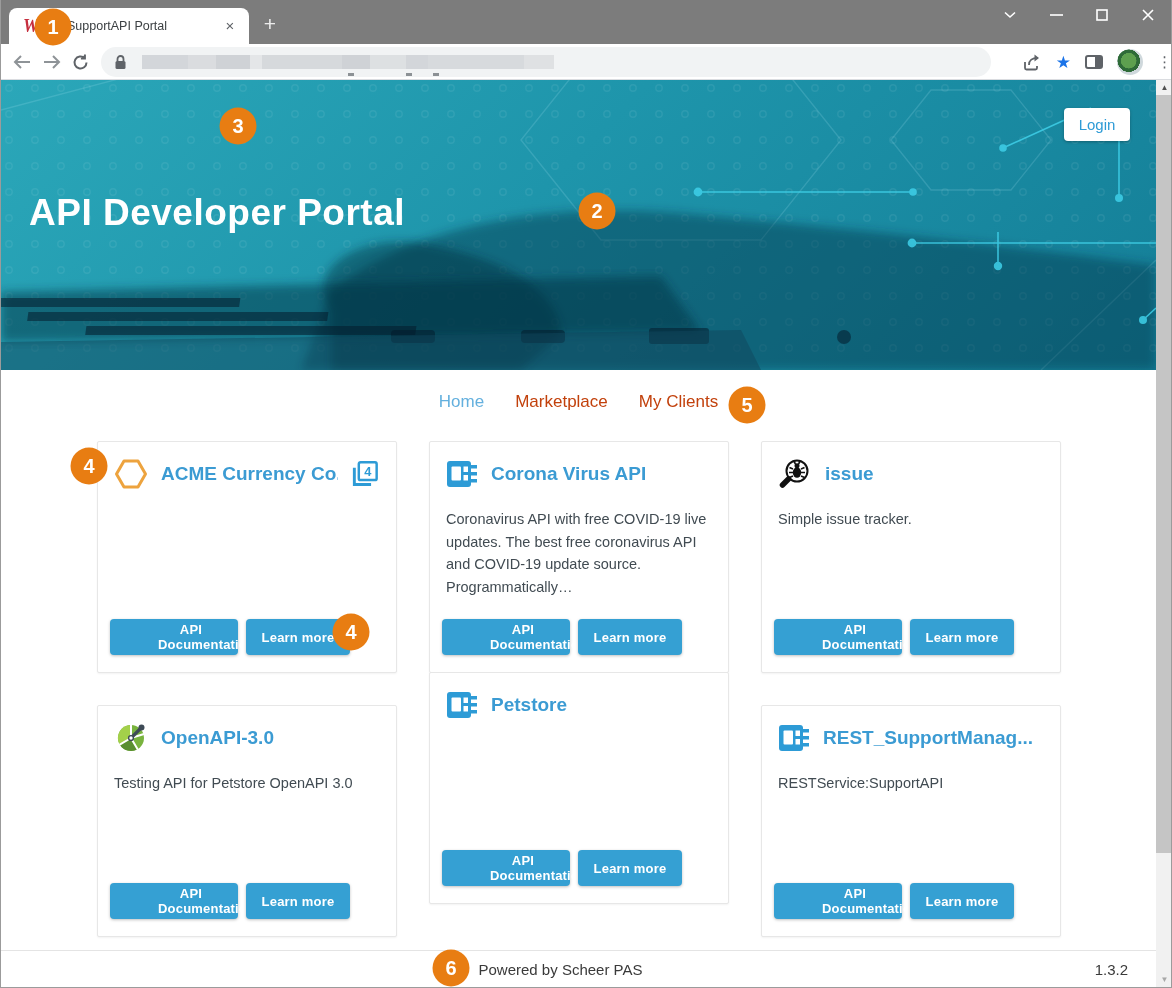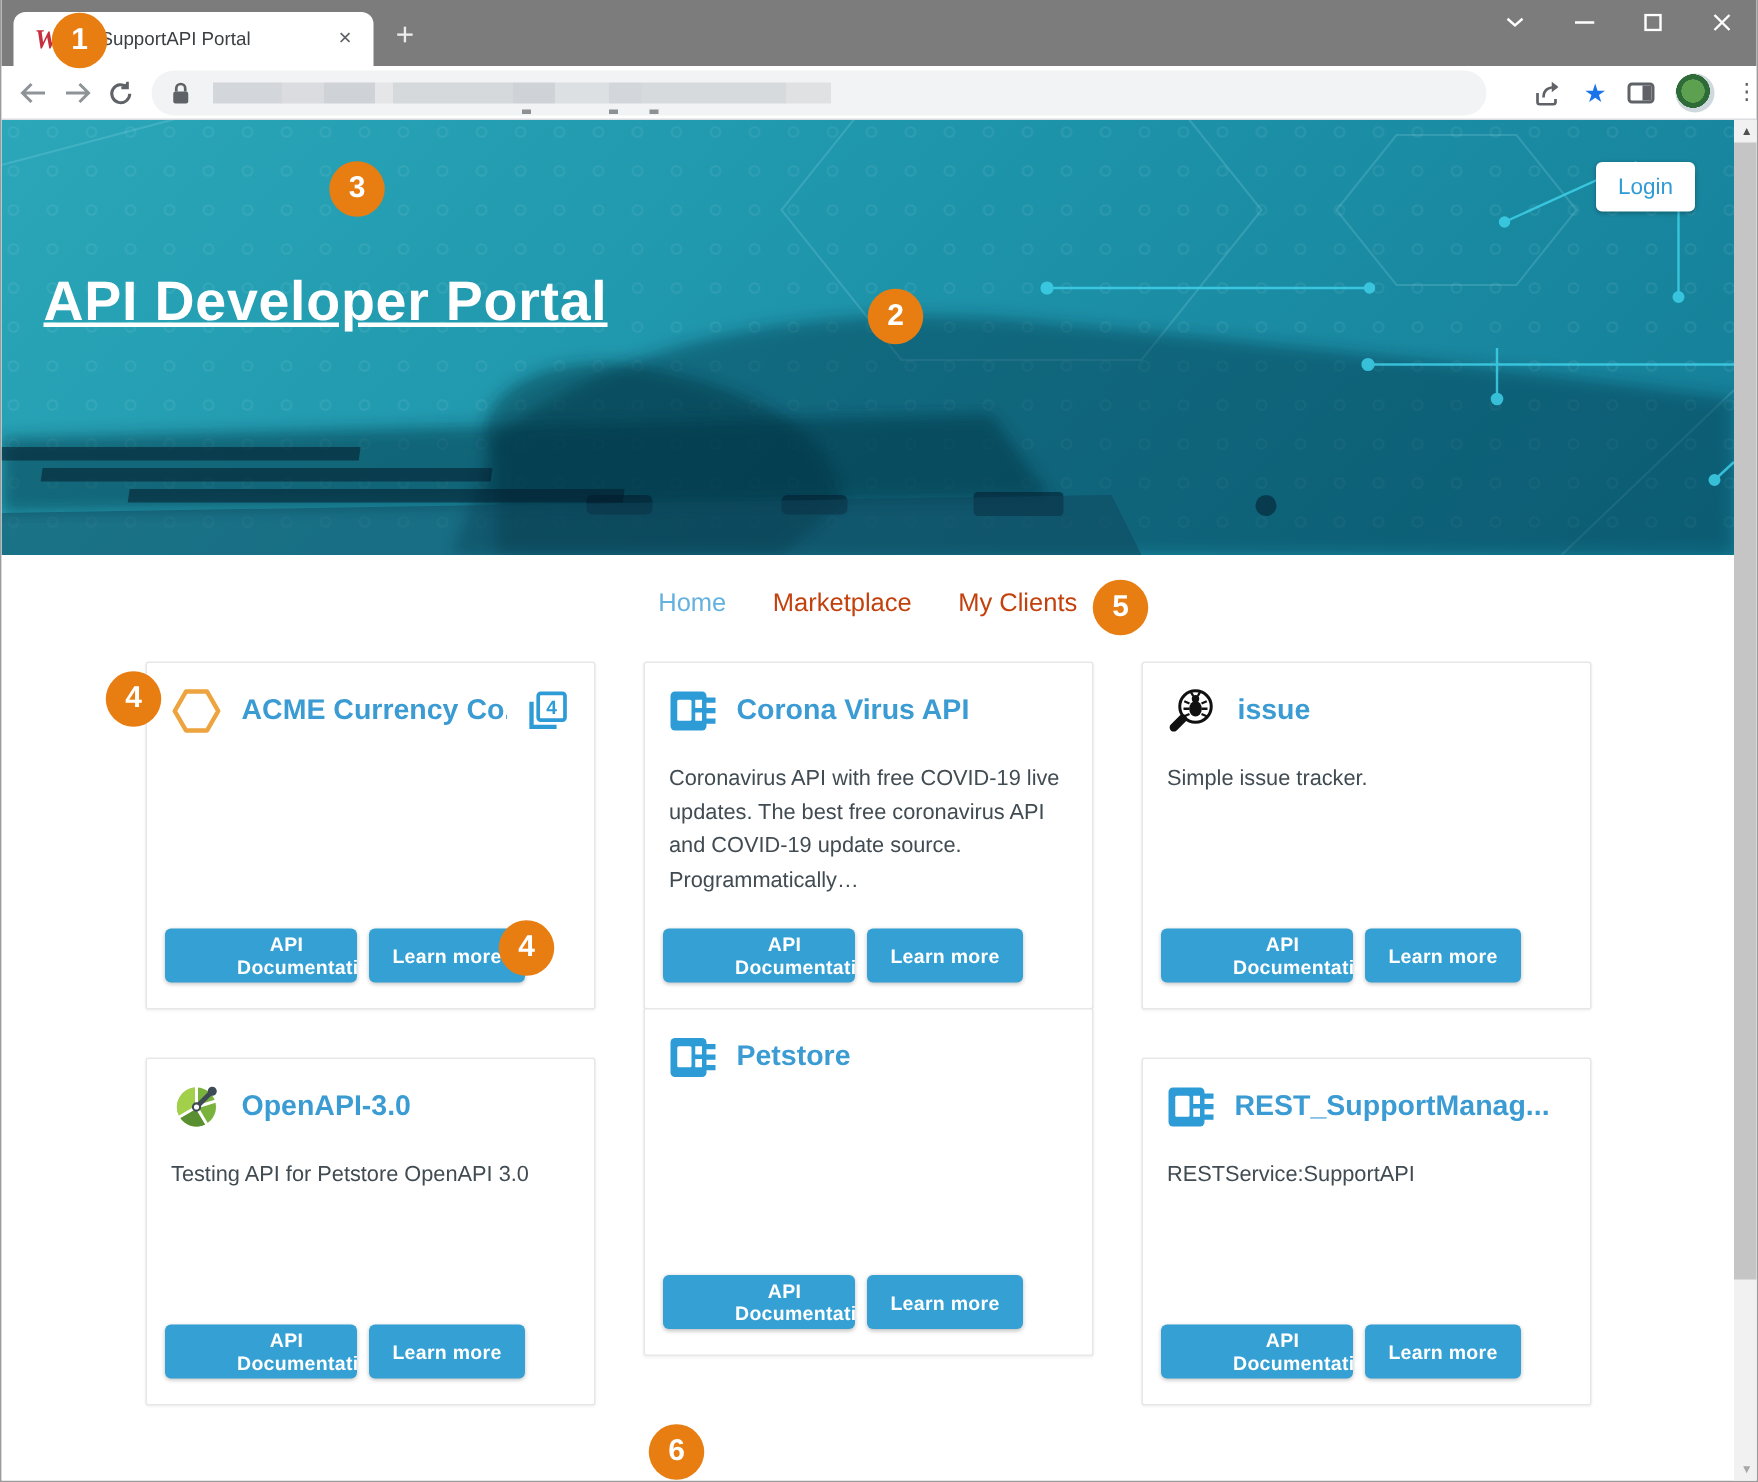--- a/index.html
+++ b/index.html
@@ -34,21 +34,21 @@
   .sidepanel::after { content:""; position:absolute; right:0; top:0; width:6px; height:10px; background:#5f6368; }
   .avatar { width:26px; height:26px; border-radius:50%;
             background:radial-gradient(circle at 45% 45%, #5da04f 0 38%, #2e6b38 39% 55%, #cfd8dc 56%); }
   .dots { color:#5f6368; font-size:15px; letter-spacing:0; line-height:10px; text-align:center; width:8px; }
 
   
   .page { position:relative; width:1172px; height:908px; background:#fff; }
 
   .hero { position:absolute; left:0; top:0; width:1155px; height:290px; overflow:hidden;
           background:linear-gradient(135deg,#2ba7b9 0%, #1e95ab 45%, #147e97 100%); }
-  .hero-title { position:absolute; left:28px; top:100px; color:#fff; font-size:37px; font-weight:bold; letter-spacing:.5px;text-decoration:underline; }
+  .hero-title { position:absolute; left:28px; top:112px; color:#fff; font-size:37px; font-weight:bold; letter-spacing:.5px; }
   .login-btn { position:absolute; right:26px; top:28px; width:66px; height:33px; background:#fff; border:none;
                border-radius:4px; color:#2e9bd6; font-size:15px; font-family:inherit;
                box-shadow:0 1px 3px rgba(0,0,0,.3); }
 
   .mainnav { position:absolute; left:0; top:312px; width:1155px; display:flex; justify-content:center; gap:31px;
              font-size:17px; }
   .mainnav .navitem { color:#c2410c; cursor:pointer; }
   .mainnav .navitem.active { color:#64b0de; }
 
   .card { position:absolute; width:300px; height:232px; background:#fff; border:1px solid #e7e7e7; border-radius:2px;
@@ -353,20 +353,24 @@
           </svg>
         <div class="card-title">REST_SupportManag...</div>
       </div>
       <div class="card-desc">RESTService:SupportAPI</div>
       <div class="card-actions">
         <button class="btn-blue btn-docs">API Documentation</button>
         <button class="btn-blue btn-learn">Learn more</button>
       </div>
     </div>
 
+    <div class="footer">
+      <span class="powered">Powered by Scheer PAS</span>
+      <span class="version">1.3.2</span>
+    </div>
 
     <div class="scrollbar">
       <div class="sb-up">▲</div>
       <div class="sb-thumb"></div>
       <div class="sb-down">▼</div>
     </div>
   </div>
 
   <div id="badge-layer">
       <div class="badge" style="left: 52px; top: 27px;">1</div>

